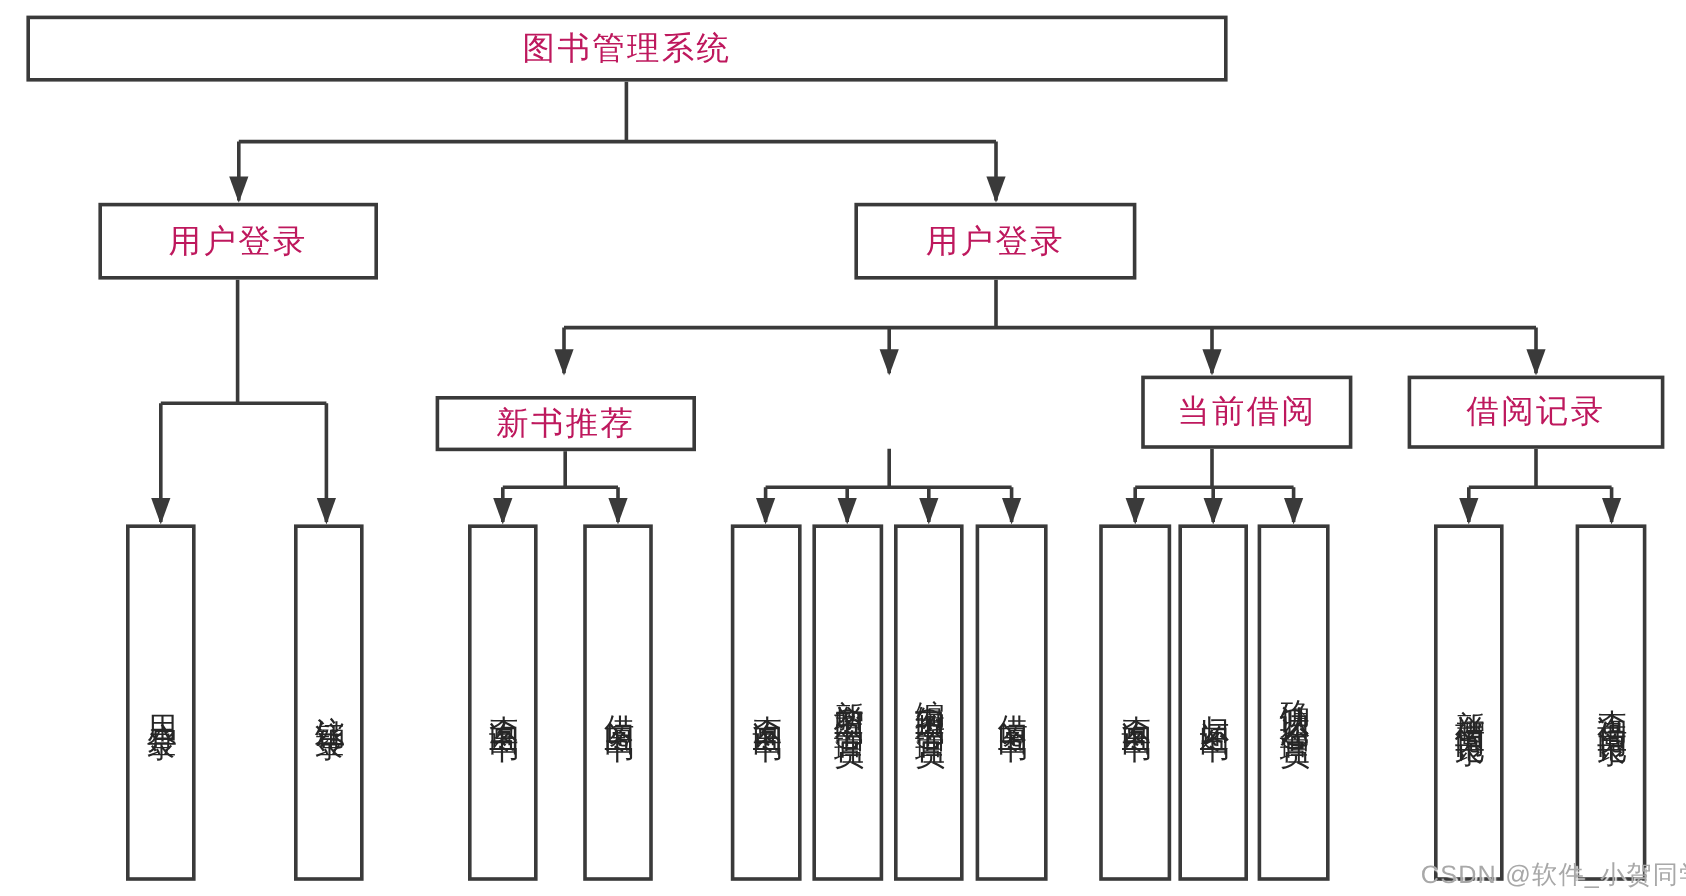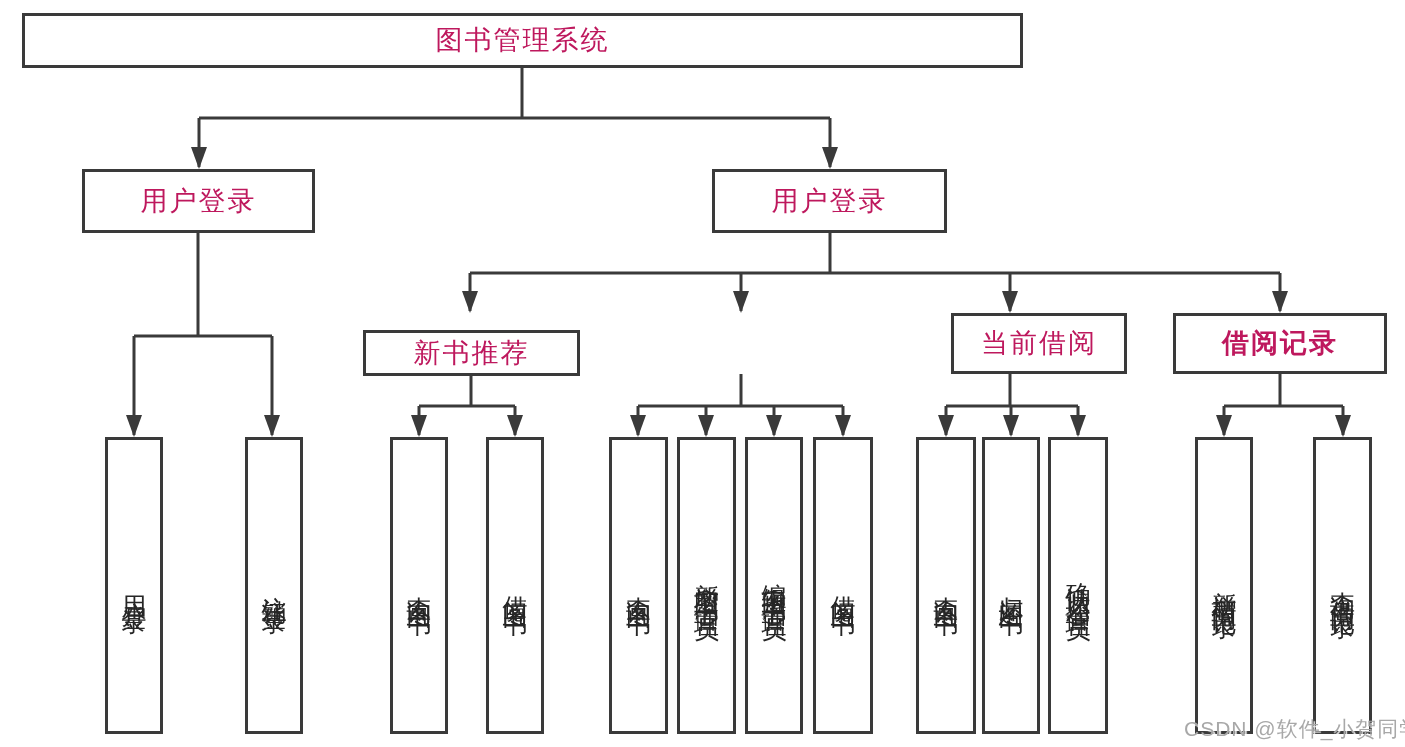--- a/index.html
+++ b/index.html
@@ -79,21 +79,21 @@
   <div class="hbox" style="left:712px; top:169px; width:235px; height:64px;">
     <span class="lbl">用户登录</span>
   </div>
 
   <div class="hbox" style="left:363px; top:330px; width:217px; height:46px;">
     <span class="lbl">新书推荐</span>
   </div>
   <div class="hbox" style="left:903px; top:313px; width:176px; height:61px;margin-left:48px;">
     <span class="lbl">当前借阅</span>
   </div>
-  <div class="hbox" style="left:1173px; top:313px; width:214px; height:61px;font-weight:bold;">
+  <div class="hbox" style="left:1173px; top:313px; width:214px; height:61px;">
     <span class="lbl">借阅记录</span>
   </div>
 
   <div class="leaf" style="left:105px; width:58px;">
     <span class="lbl">用户登录</span>
   </div>
   <div class="leaf" style="left:245px; width:58px;">
     <span class="lbl">注销登录</span>
   </div>
 

